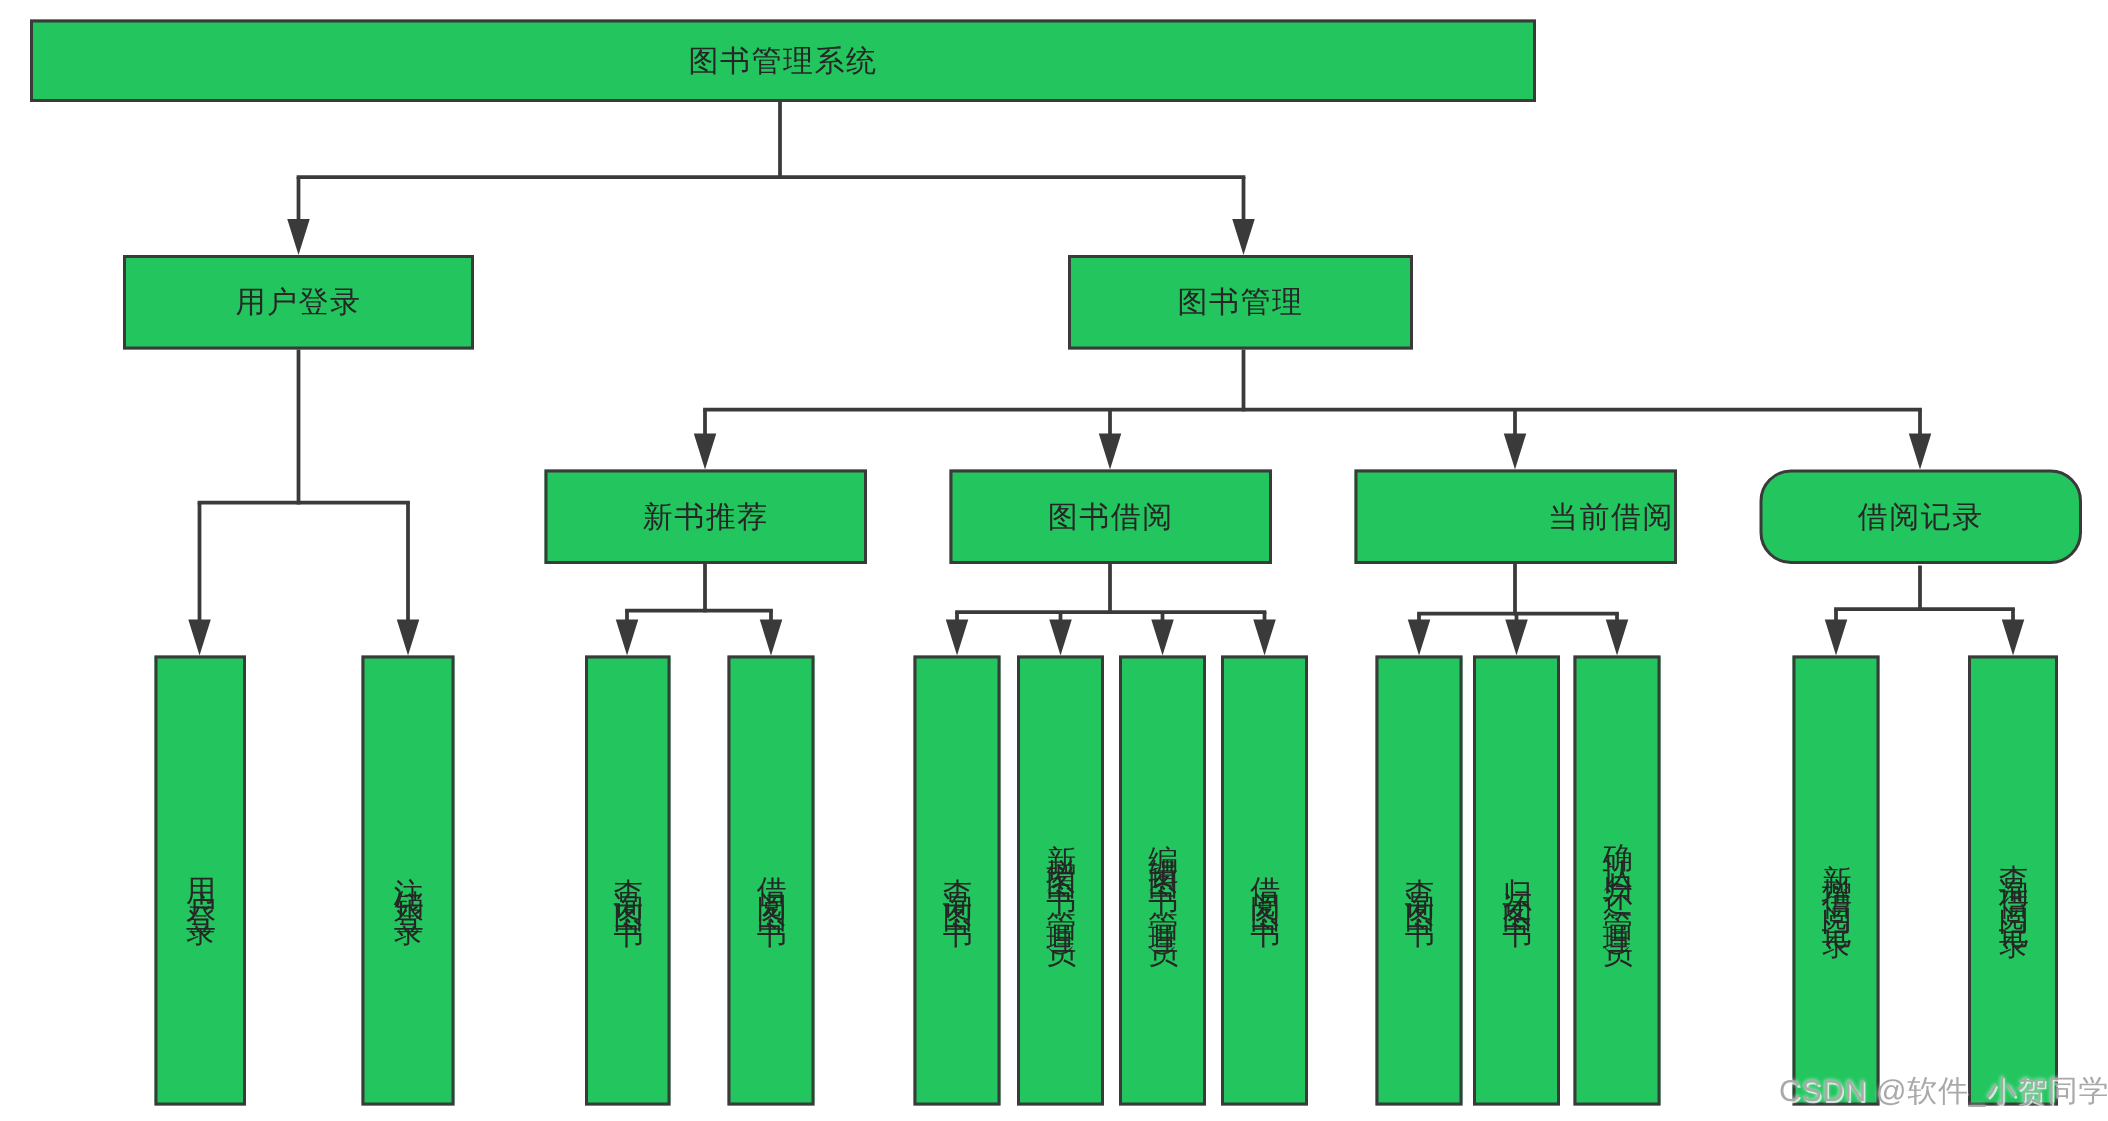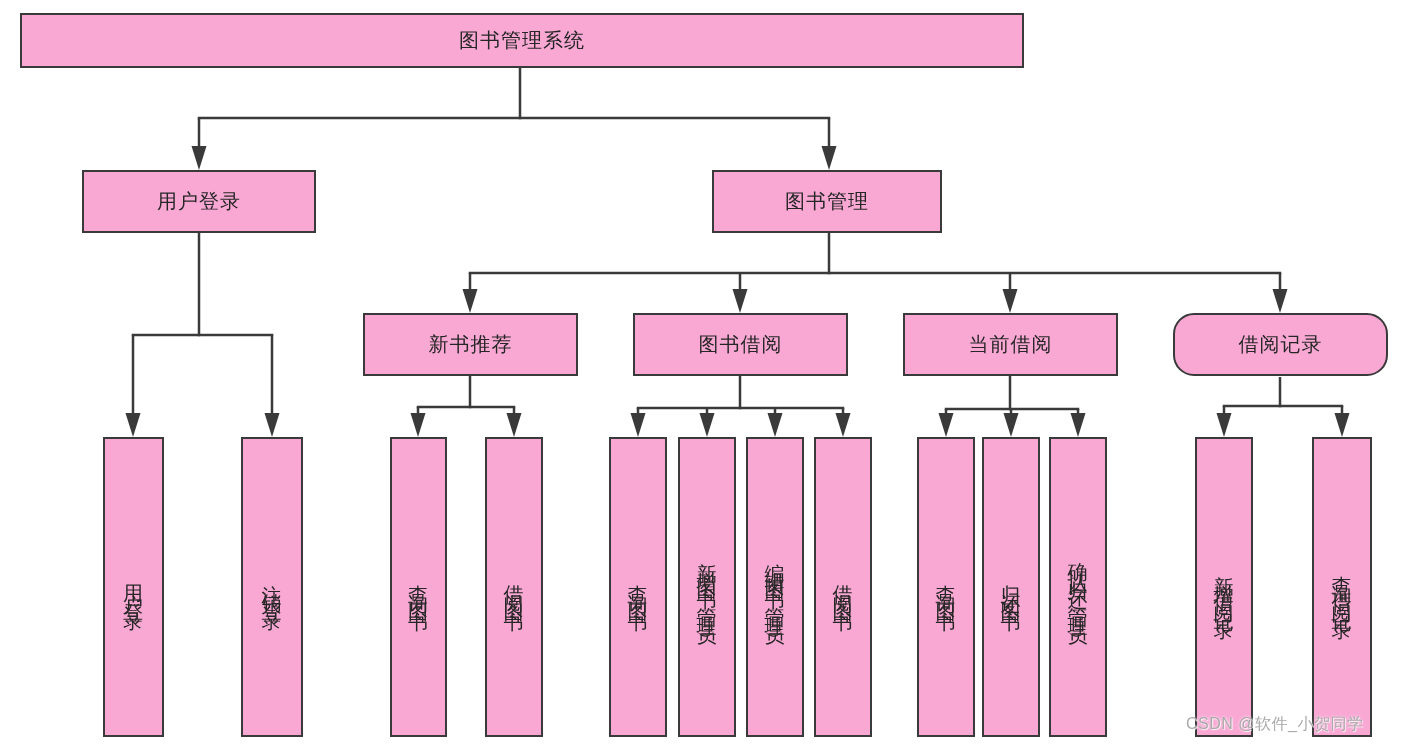--- a/index.html
+++ b/index.html
@@ -26,21 +26,21 @@
     position: absolute;
     left: 0;
     top: 0;
     width: 1405px;
     height: 747px;
   }
   .node {
     position: absolute;
     box-sizing: border-box;
     border: 2.5px solid #3a3a3a;
-    background: #f9a8d4;
+    background: #22c55e;
     display: flex;
     align-items: center;
     justify-content: center;
     color: #262626;
   }
   .node .node-label {
     font-size: 20px;
     white-space: nowrap;
   }
   .node.horizontal .node-label {
@@ -50,21 +50,21 @@
     writing-mode: vertical-rl;
     text-orientation: mixed;
     letter-spacing: 9px;
     line-height: 1;
     white-space: normal;
   }
   #watermark {
     position: absolute;
     left: 1186px;
     top: 714px;
-    font-size: 16px;
+    font-size: 20px;
     letter-spacing: 0.5px;
     color: #a9a9a9;
     text-shadow: 0 0 3px rgba(255,255,255,0.9), 1px 1px 0 rgba(255,255,255,0.7);
     white-space: nowrap;
     z-index: 5;
   }
 </style>
 </head>
 <body>
 
@@ -132,21 +132,21 @@
       </div>
       <div class="node horizontal" style="left: 712px; top: 170px; width: 230px; height: 63px; border-color: rgb(58, 58, 58); color: rgb(38, 38, 38);">
         <span class="node-label">图书管理</span>
       </div>
       <div class="node horizontal" style="left: 633px; top: 313px; width: 215px; height: 63px; border-color: rgb(58, 58, 58); color: rgb(38, 38, 38);">
         <span class="node-label">图书借阅</span>
       </div>
       <div class="node horizontal" style="left: 363px; top: 313px; width: 215px; height: 63px; border-color: rgb(58, 58, 58); color: rgb(38, 38, 38);">
         <span class="node-label">新书推荐</span>
       </div>
-      <div class="node horizontal" style="left: 903px; top: 313px; width: 215px; height: 63px; border-color: rgb(58, 58, 58); color: rgb(38, 38, 38);">
+      <div class="node horizontal" style="left: 903px; top: 313px; width: 215px; height: 63px; border-color: rgb(58, 58, 58); color: rgb(38, 38, 38); justify-content: flex-end;">
         <span class="node-label">当前借阅</span>
       </div>
       <div class="node horizontal" style="left: 1173px; top: 313px; width: 215px; height: 63px; border-color: rgb(58, 58, 58); color: rgb(38, 38, 38); border-radius: 21px;">
         <span class="node-label">借阅记录</span>
       </div>
       <div class="node vertical" style="left: 103px; top: 437px; width: 61px; height: 300px; border-color: rgb(58, 58, 58); color: rgb(38, 38, 38);">
         <span class="node-label">用户登录</span>
       </div>
       <div class="node vertical" style="left: 241px; top: 437px; width: 62px; height: 300px; border-color: rgb(58, 58, 58); color: rgb(38, 38, 38);">
         <span class="node-label">注销登录</span>

